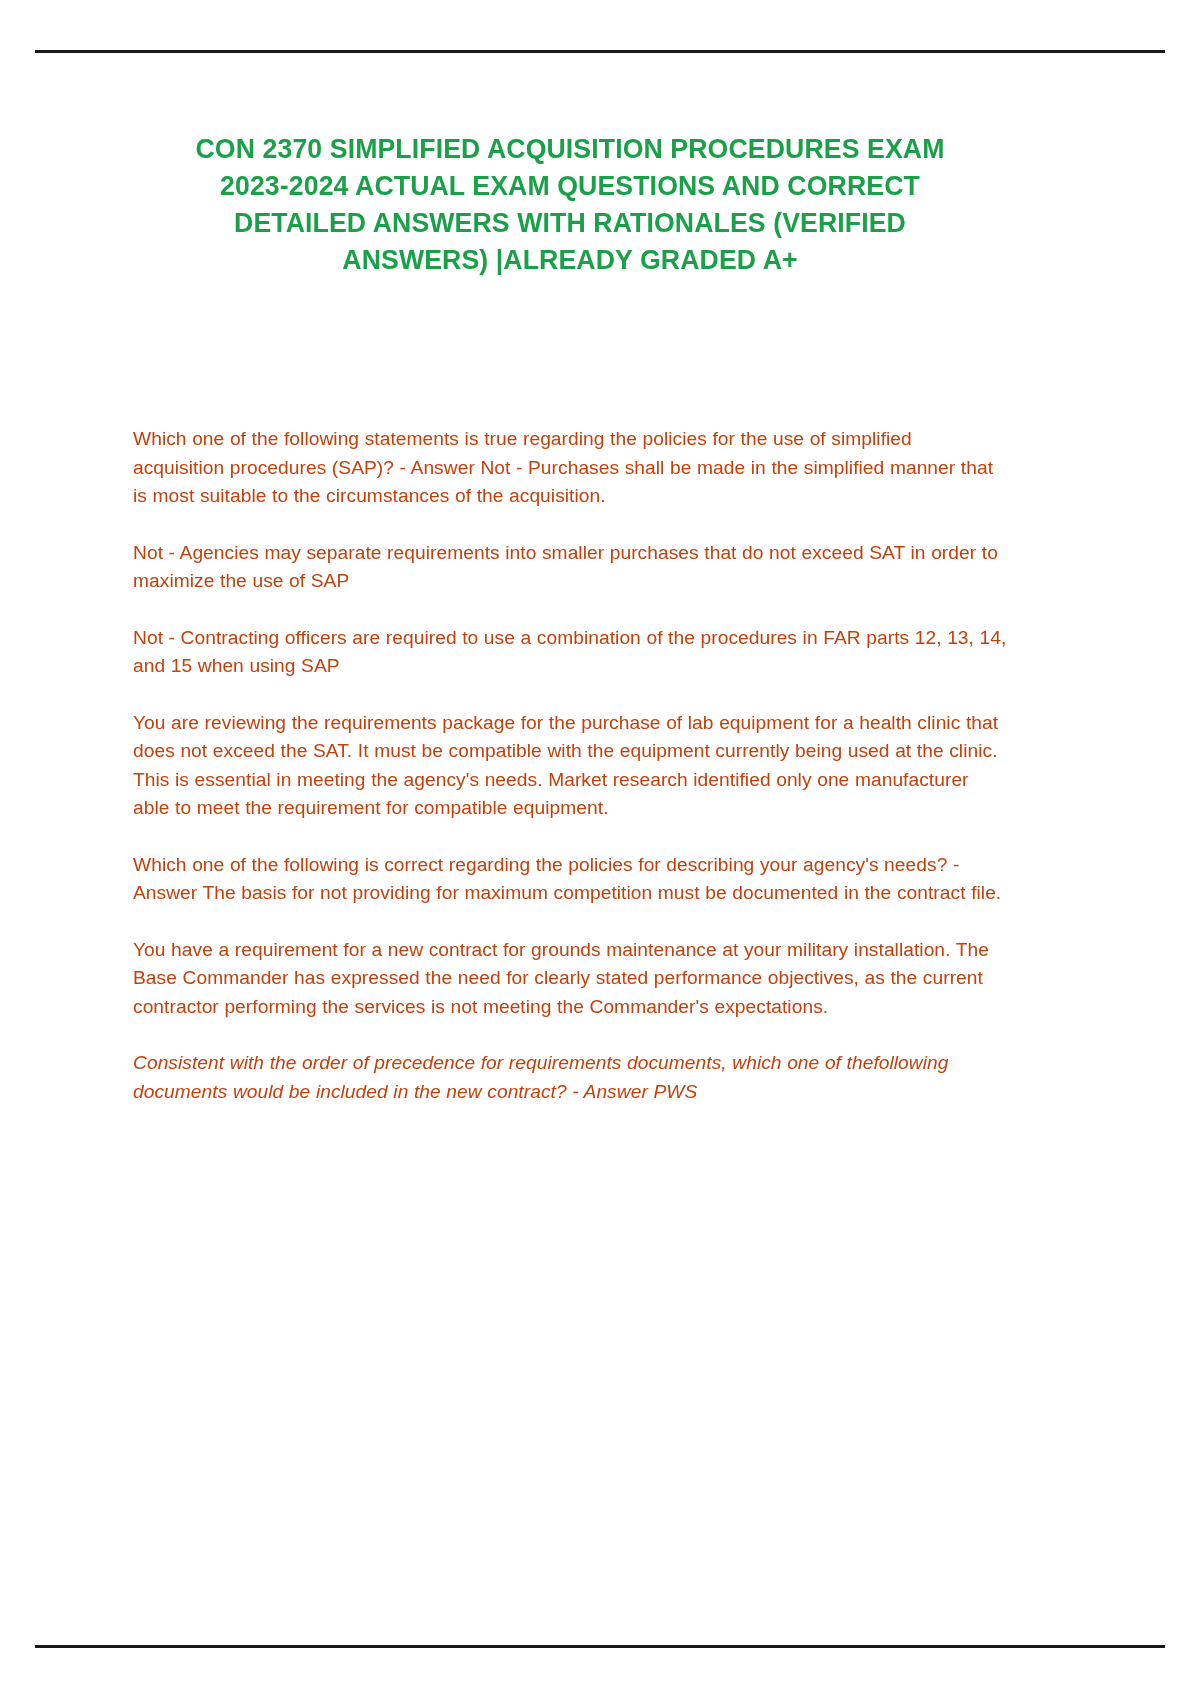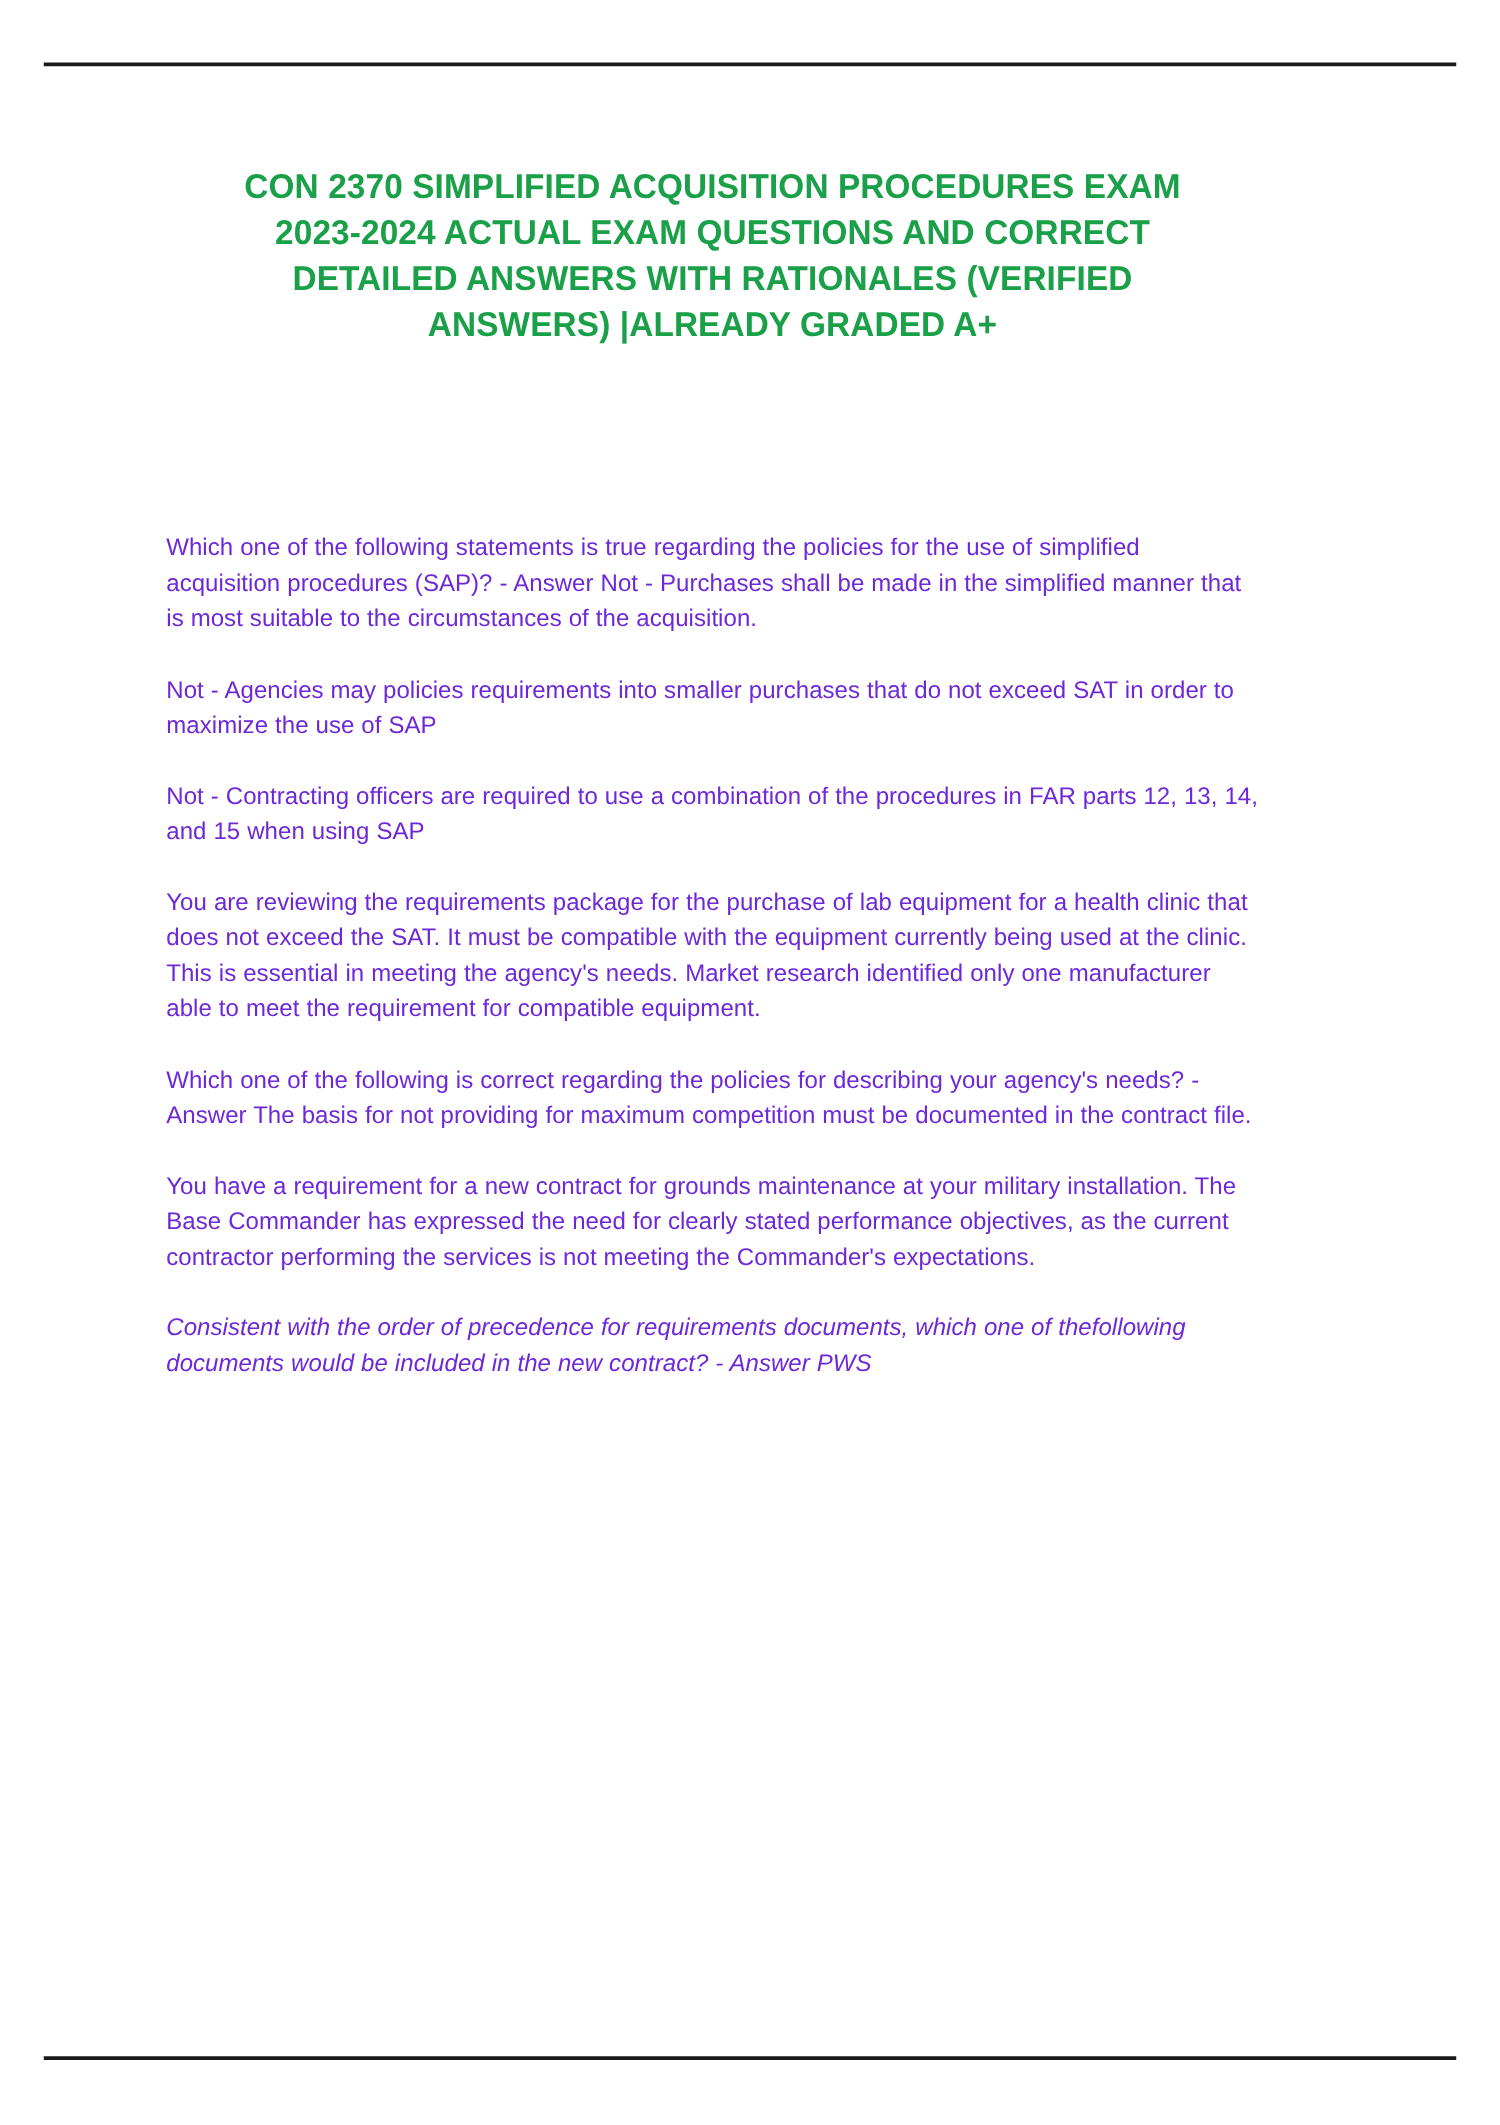--- a/index.html
+++ b/index.html
@@ -56,21 +56,21 @@
     transform: scaleX(0.97);
     transform-origin: center top;
   }
 
   .body-block {
     margin-top: 147px;
   }
 
   .para {
     margin: 0 0 28px 0;
-    color: #6d28d9;
+    color: #c2410c;
     font-size: 19.2px;
     line-height: 28.5px;
     letter-spacing: 0.05px;
     text-align: left;
     word-spacing: 0.2px;
   }
   .para:last-child { margin-bottom: 0; font-style: italic; }
 
   
   .para, .doc-title { text-rendering: optimizeLegibility; }
@@ -86,21 +86,21 @@
 
     <h1 class="doc-title">
       <span style="display: block;">CON 2370 SIMPLIFIED ACQUISITION PROCEDURES EXAM</span>
       <span style="display: block;">2023-2024 ACTUAL EXAM QUESTIONS AND CORRECT</span>
       <span style="display: block;">DETAILED ANSWERS WITH RATIONALES (VERIFIED</span>
       <span style="display: block;">ANSWERS) |ALREADY GRADED A+</span>
     </h1>
 
     <div class="body-block">
       <p class="para">Which one of the following statements is true regarding the policies for the use of simplified acquisition procedures (SAP)? - Answer Not - Purchases shall be made in the simplified manner that is most suitable to the circumstances of the acquisition.</p>
-      <p class="para">Not - Agencies may policies requirements into smaller purchases that do not exceed SAT in order to maximize the use of SAP</p>
+      <p class="para">Not - Agencies may separate requirements into smaller purchases that do not exceed SAT in order to maximize the use of SAP</p>
       <p class="para">Not - Contracting officers are required to use a combination of the procedures in FAR parts 12, 13, 14, and 15 when using SAP</p>
       <p class="para">You are reviewing the requirements package for the purchase of lab equipment for a health clinic that does not exceed the SAT. It must be compatible with the equipment currently being used at the clinic. This is essential in meeting the agency's needs. Market research identified only one manufacturer able to meet the requirement for compatible equipment.</p>
       <p class="para">Which one of the following is correct regarding the policies for describing your agency's needs? - Answer The basis for not providing for maximum competition must be documented in the contract file.</p>
       <p class="para">You have a requirement for a new contract for grounds maintenance at your military installation. The Base Commander has expressed the need for clearly stated performance objectives, as the current contractor performing the services is not meeting the Commander's expectations.</p>
       <p class="para">Consistent with the order of precedence for requirements documents, which one of thefollowing documents would be included in the new contract? - Answer PWS</p>
     </div>
 
   </div>
 
   <div class="rule rule-bottom"></div>

